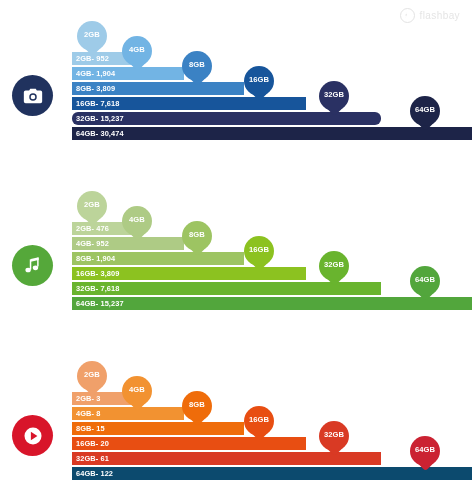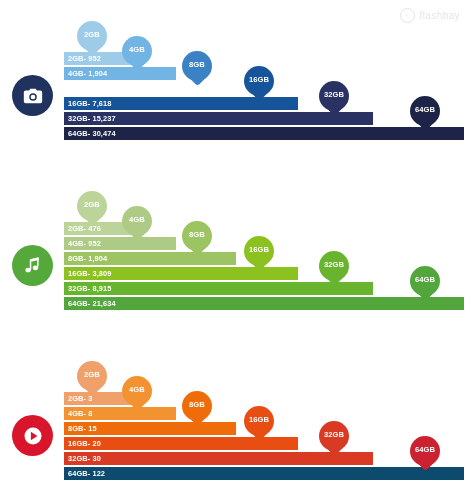--- a/index.html
+++ b/index.html
@@ -45,21 +45,21 @@
     display:flex;align-items:center;justify-content:center;
   }
 
   .chart{
     position:absolute;left:56px;top:52px;
     width:410px;height:94px;
   }
 
   
   .bar{
-    position:absolute;left:8px;height:13px;
+    position:absolute;left:16px;height:13px;
     display:flex;align-items:center;
     box-sizing:border-box;
   }
   .bar-label{
     font-size:7.4px;font-weight:700;color:#ffffff;
     padding-left:4px;white-space:nowrap;letter-spacing:.1px;
   }
 
   
   .pin{
@@ -100,24 +100,27 @@
         <circle cx="12" cy="13" r="2.5" fill="#fff"></circle>
       </svg>
     </div>
     <div class="chart">
       <div class="bar" style="top: 0px; width: 67px; background: rgb(158, 203, 232);">
         <span class="bar-label">2GB- 952</span>
       </div>
       <div class="bar" style="top: 15px; width: 112px; background: rgb(114, 180, 228);">
         <span class="bar-label">4GB- 1,904</span>
       </div>
+      <div class="bar" style="top: 30px; width: 172px; background: rgb(59, 130, 196);">
+        <span class="bar-label">8GB- 3,809</span>
+      </div>
       <div class="bar" style="top: 45px; width: 234px; background: rgb(23, 85, 155);">
         <span class="bar-label">16GB- 7,618</span>
       </div>
-      <div class="bar" style="top: 60px; width: 309px; background: rgb(42, 49, 99);">
+      <div class="bar" style="top: 60px; width: 309px; background: rgb(42, 49, 99); border-radius: 6px;">
         <span class="bar-label">32GB- 15,237</span>
       </div>
       <div class="bar" style="top: 75px; width: 400px; background: rgb(29, 36, 72);">
         <span class="bar-label">64GB- 30,474</span>
       </div>
       <div class="pin" style="left: 36px; top: -31px;">
         <div class="pin-tail" style="background: rgb(158, 203, 232);"></div>
         <div class="pin-body" style="background: rgb(158, 203, 232);"></div>
         <div class="pin-text">2GB</div>
       </div>
@@ -165,24 +168,24 @@
       <div class="bar" style="top: 15px; width: 112px; background: rgb(174, 203, 133);">
         <span class="bar-label">4GB- 952</span>
       </div>
       <div class="bar" style="top: 30px; width: 172px; background: rgb(157, 196, 98);">
         <span class="bar-label">8GB- 1,904</span>
       </div>
       <div class="bar" style="top: 45px; width: 234px; background: rgb(140, 194, 32);">
         <span class="bar-label">16GB- 3,809</span>
       </div>
       <div class="bar" style="top: 60px; width: 309px; background: rgb(105, 180, 46);">
-        <span class="bar-label">32GB- 8,915</span>
+        <span class="bar-label">32GB- 7,618</span>
       </div>
       <div class="bar" style="top: 75px; width: 400px; background: rgb(82, 166, 60);">
-        <span class="bar-label">64GB- 21,634</span>
+        <span class="bar-label">64GB- 15,237</span>
       </div>
       <div class="pin" style="left: 36px; top: -31px;">
         <div class="pin-tail" style="background: rgb(188, 212, 154);"></div>
         <div class="pin-body" style="background: rgb(188, 212, 154);"></div>
         <div class="pin-text">2GB</div>
       </div>
       <div class="pin" style="left: 81px; top: -16px;">
         <div class="pin-tail" style="background: rgb(174, 203, 133);"></div>
         <div class="pin-body" style="background: rgb(174, 203, 133);"></div>
         <div class="pin-text">4GB</div>
@@ -223,21 +226,21 @@
       <div class="bar" style="top: 15px; width: 112px; background: rgb(242, 146, 49); align-items: center;">
         <span class="bar-label">4GB- 8</span>
       </div>
       <div class="bar" style="top: 30px; width: 172px; background: rgb(239, 108, 10);">
         <span class="bar-label">8GB- 15</span>
       </div>
       <div class="bar" style="top: 45px; width: 234px; background: rgb(232, 78, 18);">
         <span class="bar-label">16GB- 20</span>
       </div>
       <div class="bar" style="top: 60px; width: 309px; background: rgb(217, 58, 36);">
-        <span class="bar-label">32GB- 30</span>
+        <span class="bar-label">32GB- 61</span>
       </div>
       <div class="bar" style="top: 75px; width: 400px; background: #0c4a6e;">
         <span class="bar-label">64GB- 122</span>
       </div>
       <div class="pin" style="left: 36px; top: -31px;">
         <div class="pin-tail" style="background: rgb(240, 160, 106);"></div>
         <div class="pin-body" style="background: rgb(240, 160, 106);"></div>
         <div class="pin-text">2GB</div>
       </div>
       <div class="pin" style="left: 81px; top: -16px;">

